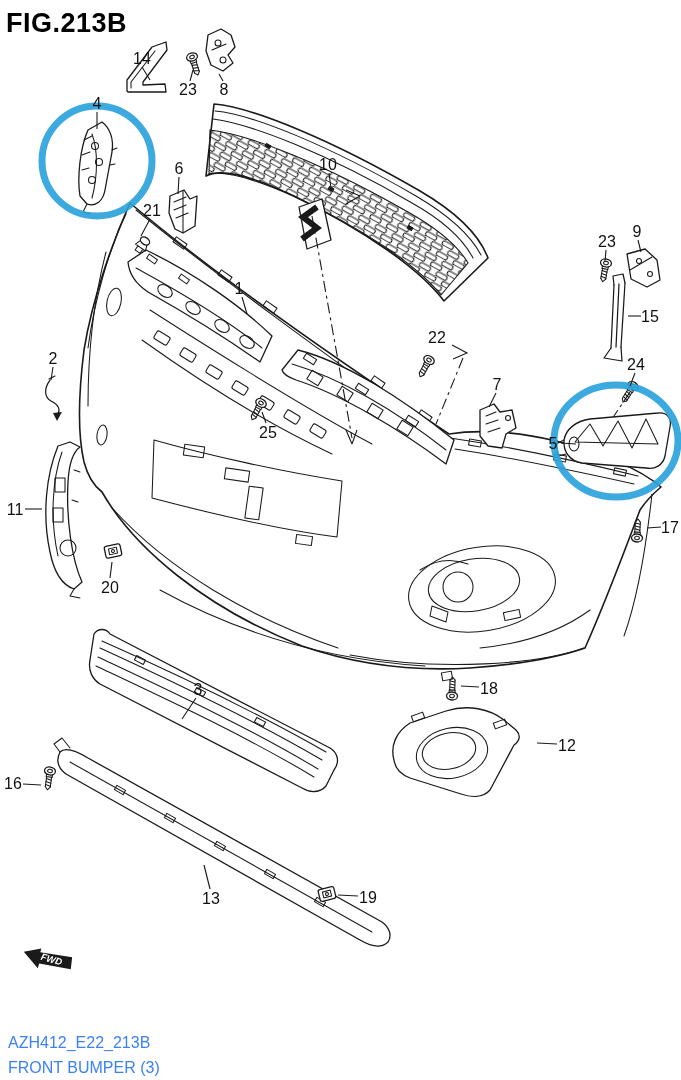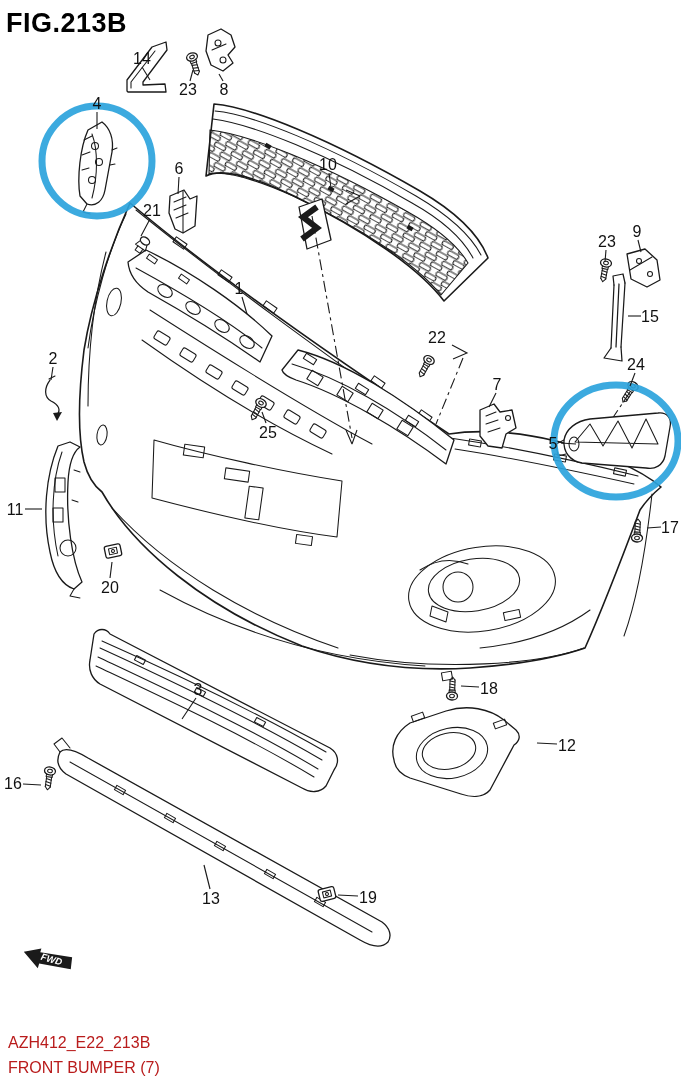--- a/index.html
+++ b/index.html
@@ -1,20 +1,20 @@
 <!DOCTYPE html>
 <html style="--line: #1a1a1a; --highlight: #2ba3dc;"><head>
 <meta charset="utf-8">
 <style>
   :root{ --line:#1a1a1a; --highlight:#2ba3dc; }
   html,body{ margin:0; padding:0; background:#fff; }
   .stage{ position:relative; width:681px; height:1080px; background:#fff; overflow:hidden;
           font-family:"Liberation Sans","DejaVu Sans",sans-serif; }
   .fig-title{ position:absolute; left:6px; top:8px; font-size:27px; font-weight:bold; color:#000; letter-spacing:.5px; }
-  .footer{ position:absolute; left:8px; top:1030px; font-size:16px; color:#b91c1c; line-height:25px; }
+  .footer{ position:absolute; left:8px; top:1030px; font-size:16px; color:#3b82f6; line-height:25px; }
   svg{ position:absolute; left:0; top:0; }
   .o{ fill:#fff; stroke:var(--line); stroke-width:1.6; stroke-linejoin:round; }
   .l{ fill:none; stroke:var(--line); stroke-width:1.25; stroke-linejoin:round; stroke-linecap:round; }
   .t{ fill:none; stroke:var(--line); stroke-width:1.05; stroke-linejoin:round; stroke-linecap:round; }
   .w{ fill:#fff; stroke:var(--line); stroke-width:1.3; stroke-linejoin:round; }
   .f{ fill:var(--line); stroke:none; }
   .dash{ stroke-dasharray:11 4 3 4; }
   .ldr{ stroke:var(--line); stroke-width:1.1; fill:none; }
   .hl{ fill:none; stroke:var(--highlight); stroke-width:7; opacity:.92; }
   .lbl{ font-size:16px; fill:#111; text-anchor:middle; dominant-baseline:central; }
@@ -330,15 +330,15 @@
     </g>
 
     <g transform="translate(26,944) rotate(16)">
       <polygon class="f" points="0,8 16,0 16,4 48,0 50,12 18,15 18,20"></polygon>
       <text class="fwd-txt" x="18" y="11">FWD</text>
     </g>
   </svg>
 
   <div class="footer">
     <div>AZH412_E22_213B</div>
-    <div>FRONT BUMPER (7)</div>
+    <div>FRONT BUMPER (3)</div>
   </div>
 </div>
 
 </body></html>

